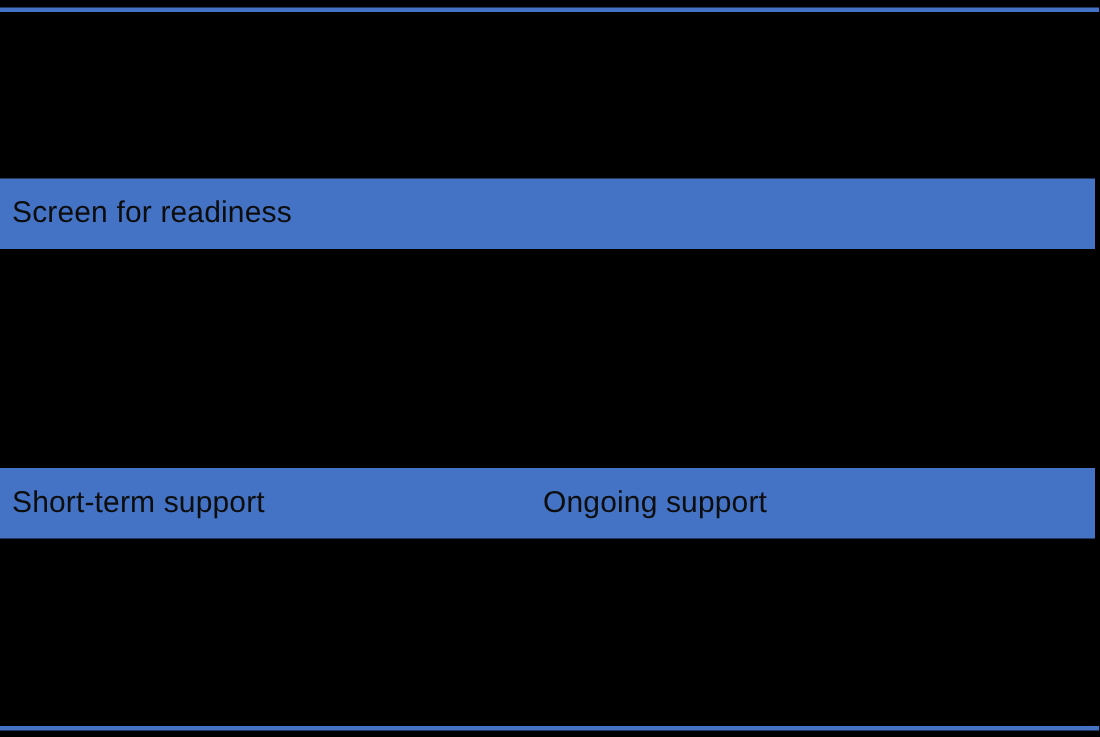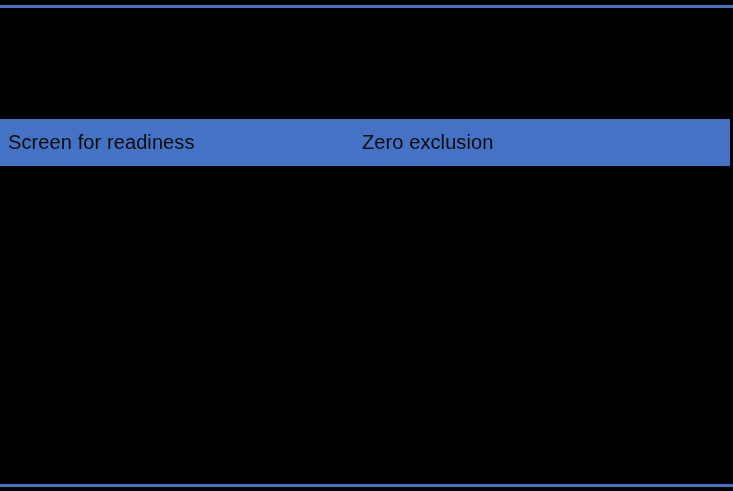--- a/index.html
+++ b/index.html
@@ -56,20 +56,23 @@
 </style>
 </head>
 <body>
 
 <div class="slide">
 
   <div class="rule rule-top"></div>
 
   <div class="bar bar-1">
     <span class="bar-label col-left">Screen for readiness</span>
-    <span class="bar-label col-right">Zero exclusion</span>
   </div>
 
 
+  <div class="bar bar-3">
+    <span class="bar-label col-left">Short-term support</span>
+    <span class="bar-label col-right">Ongoing support</span>
+  </div>
 
   <div class="rule rule-bottom"></div>
 
 </div>
 
 </body></html>

